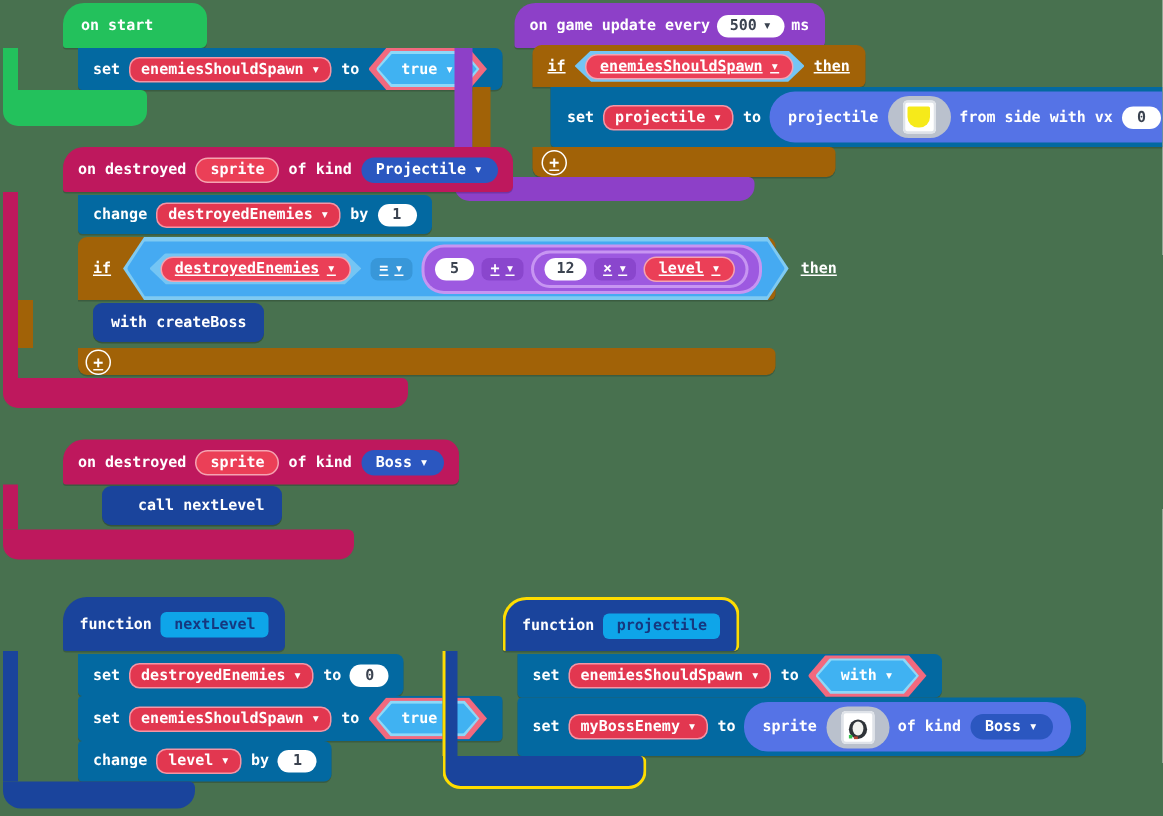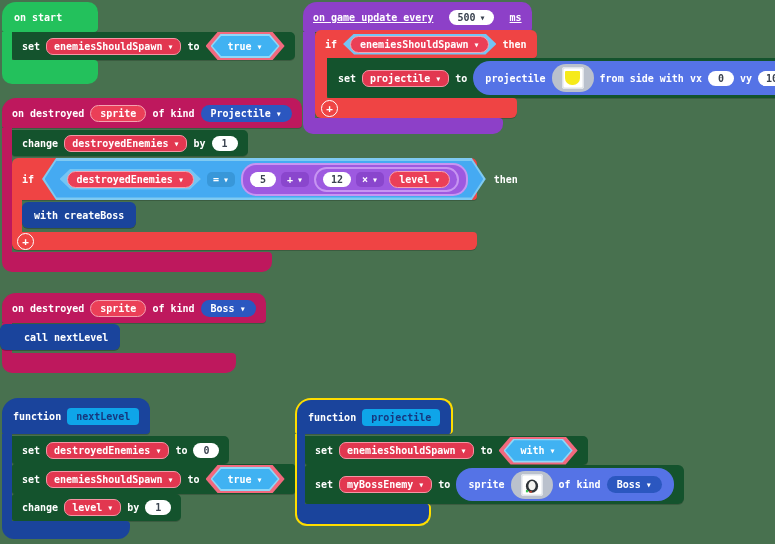--- a/index.html
+++ b/index.html
@@ -6,27 +6,28 @@
   #workspace{
     position:relative; width:775px; height:544px; overflow:hidden;
     background:#48714f;
     font-family:"DejaVu Sans Mono", "Liberation Mono", monospace;
   }
   .abs{position:absolute; box-sizing:border-box;}
   .row{
     display:flex; align-items:center; gap:6px;
     color:#fff; font-size:10px; font-weight:600; white-space:nowrap;
     box-shadow:0 1px 0 rgba(0,0,0,.18);
+    margin-left:40px;
   }
   .part{position:absolute; box-sizing:border-box;}
   .hat{border-radius:14px 10px 4px 2px;}
   .bbar{border-radius:0 4px 10px 10px;}
   
   .green{background:#23c15c;} .purple{background:#8d40c8;}
-  .red{background:#14532d;align-items:center;} .logic{background:#ef4444;}
+  .red{background:#0369a1;align-items:center;} .logic{background:#a16207;text-decoration:underline;}
   .sprites{background:#be185d;} .navy{background:#1a449c;}
   .indigo{background:#5573e6;}
   
   .vdrop{display:inline-flex;align-items:center;gap:5px;background:#e23750;border:1px solid #f595a5;border-radius:7px;padding:2px 7px;}
   .kpill{display:inline-flex;align-items:center;gap:5px;background:#2b57c0;border-radius:12px;padding:3px 10px;}
   .rpill{display:inline-flex;align-items:center;gap:5px;background:#eb3f57;border:1.5px solid #f5a3b1;border-radius:12px;padding:2px 9px;}
   .oval{display:inline-flex;align-items:center;justify-content:center;gap:4px;background:#fff;border-radius:11px;padding:2px 8px;color:#3b4350;min-width:10px;}
   .ldrop{display:inline-flex;align-items:center;gap:4px;background:#3897d9;border-radius:5px;padding:2px 6px;}
   .pdrop{display:inline-flex;align-items:center;gap:4px;background:#8a46cd;border-radius:5px;padding:2px 6px;}
   .math{background:#c795f2;border-radius:15px;padding:2px;display:inline-flex;}
@@ -71,21 +72,21 @@
           <i class="hx"></i>
           <span>true</span>
           <span>▾</span>
         </span>
       </span>
     </div>
     <div class="part green bbar" style="left:2px;top:60px;width:96px;height:24px;"></div>
   </div>
 
   <div>
-    <div class="abs row purple hat" style="left:303px;top:2px;min-width:200px;height:30px;padding:0 10px;gap:16px;text-decoration:underline;">
+    <div class="abs row purple hat" style="left:303px;top:2px;min-width:200px;height:30px;padding:0 10px;gap:5px;">
       <span>on game update every</span>
       <span class="oval">
         <span>500</span>
         <span class="dkc">▾</span>
       </span>
       <span>ms</span>
     </div>
     <div class="part purple" style="left:303px;top:32px;width:12px;height:86px;"></div>
 
     <div class="abs row logic" style="left:315px;top:30px;min-width:202px;height:28px;padding:0 10px;border-radius:6px 6px 4px 0;">
@@ -221,21 +222,21 @@
       <span class="rpill">
           <span>sprite</span>
         </span>
       <span>of kind</span>
       <span class="kpill">
         <span>Boss</span>
         <span>▾</span>
       </span>
     </div>
     <div class="part sprites" style="left:2px;top:323px;width:10px;height:30px;"></div>
-    <div class="abs row call" style="left:0;top:324px;height:26px;padding-left:24px;">
+    <div class="abs row call" style="left:28px;top:324px;height:26px;padding-left:24px;">
       <span>call nextLevel</span>
     </div>
     <div class="part sprites bbar" style="left:2px;top:353px;width:234px;height:20px;"></div>
   </div>
 
   <div>
     <div class="abs row navy" style="left:2px;top:398px;min-width:128px;height:36px;padding:0 11px;border-radius:16px 12px 4px 2px;">
       <span>function</span>
       <span class="fname"><span>nextLevel</span></span>
     </div>

